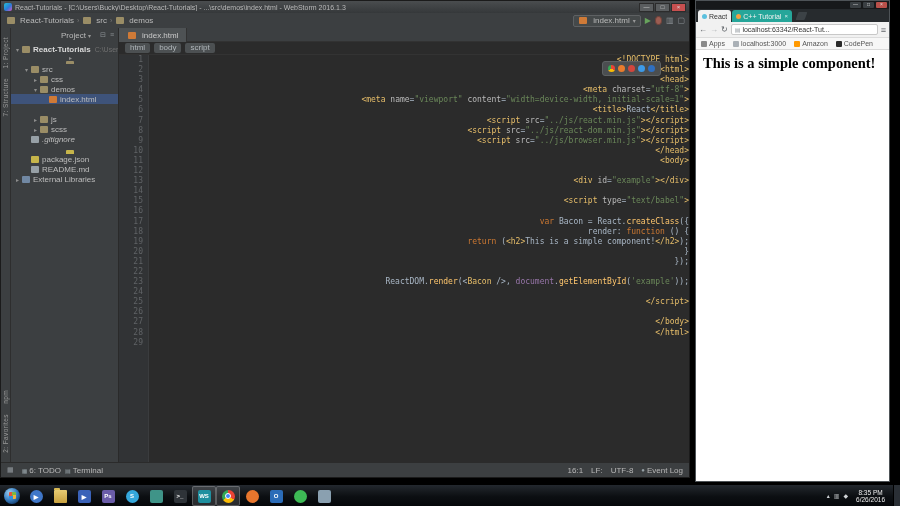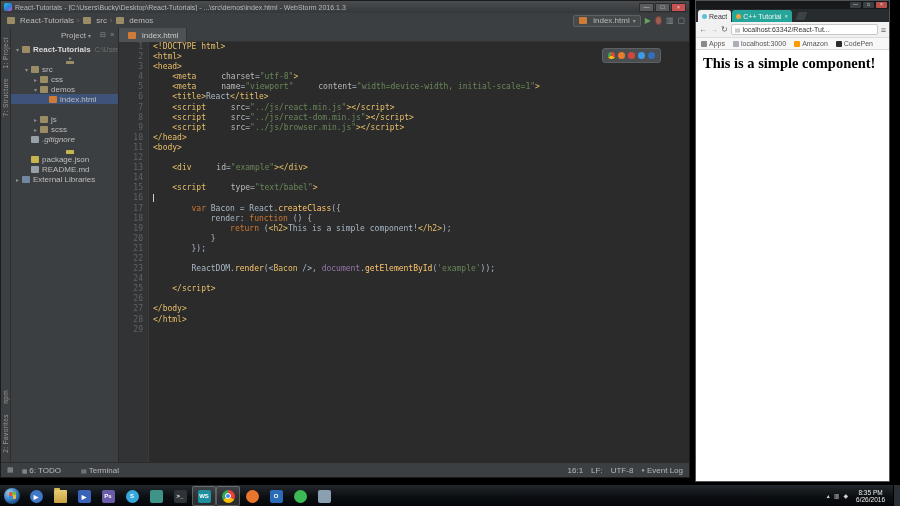--- a/index.html
+++ b/index.html
@@ -54,38 +54,38 @@
 
   #editor{flex:1;display:flex;flex-direction:column;background:#2b2b2b;min-width:0;}
   #etabs{height:14px;background:#3c3f41;border-bottom:1px solid #323232;display:flex;flex:none;}
   .etab{display:flex;align-items:center;gap:3px;height:14px;padding:0 8px;font-size:8px;color:#c9c9c9;border-right:1px solid #323232;}
   .etab.active{background:#4e5254;}
   #tagpath{height:13px;display:flex;gap:4px;align-items:center;background:#2b2b2b;padding:0 6px;border-bottom:1px solid #333;flex:none;}
   .tcrumb{background:#4c5052;color:#b0b6ba;font-size:8px;padding:1px 5px;border-radius:2px;line-height:8px;}
   #codewrap{flex:1;display:flex;position:relative;overflow:hidden;}
   #gutter{width:30px;background:#313335;border-right:1px solid #3a3c3e;text-align:right;padding-right:5px;color:#606366;font:8px/10.1px "DejaVu Sans Mono","Liberation Mono",monospace;flex:none;}
   .gnum{height:10.1px;}
-  #code{flex:1;padding-left:4px;font:8px/10.1px "DejaVu Sans Mono","Liberation Mono",monospace;color:#a9b7c6;white-space:pre;overflow:hidden;}
+  #code{flex:1;padding-left:4px;font:8px/10.1px "DejaVu Sans Mono","Liberation Mono",monospace;color:#a9b7c6;white-space:pre;overflow:hidden;text-align:right;}
   .cline{height:10.1px;}
   .tk-tag{color:#e8bf6a;}
-  .tk-attr{color:#bababa;padding-left:20px;}
+  .tk-attr{color:#bababa;}
   .tk-str{color:#6a8759;}
   .tk-kw{color:#cc7832;}
   .tk-fn{color:#ffc66d;}
   .tk-pl{color:#a9b7c6;}
   .tk-glob{color:#9876aa;}
   .caret{display:inline-block;width:1px;height:8px;background:#d0d0d0;vertical-align:middle;margin-right:-1px;}
   #bpopup{position:absolute;right:28px;top:6px;display:flex;gap:3px;background:#4b4e50;border:1px solid #5d6163;border-radius:3px;padding:3px 5px;}
   .bdot{width:7px;height:7px;border-radius:50%;}
   .bdot.chrome{background:conic-gradient(#ea4335 0 33%,#fbbc05 0 66%,#34a853 0 100%);}
 
   #ws-status{height:15px;background:#3c3f41;border-top:1px solid #2b2b2b;display:flex;align-items:center;font-size:8px;color:#b8b8b8;padding:0 6px;gap:8px;flex:none;}
   .st-switch{color:#8f959a;font-size:7px;}
   .st-switch::before{content:"▦";}
-  #st-left,#st-right{display:flex;gap:20px;align-items:center;}
+  #st-left,#st-right{display:flex;gap:4px;align-items:center;}
   #st-right{margin-left:auto;gap:8px;}
   .stitem{display:flex;align-items:center;gap:2px;}
   .stg{color:#95a0a5;font-size:6px;}
 
   
   #chrome{position:absolute;left:695px;top:0;width:195px;height:482px;background:#fff;border:1px solid #4e5357;display:flex;flex-direction:column;}
   #cr-topstrip{height:8px;background:#17191b;display:flex;justify-content:flex-end;align-items:center;padding:0 2px;gap:2px;flex:none;}
   .cbtn{width:11px;height:6px;font-size:5px;line-height:5px;color:#ddd;text-align:center;background:#3a3f43;border-radius:1px;}
   .cbtn.close{background:#b8504a;}
   #cr-tabs{height:13px;background:#272b2e;display:flex;align-items:flex-end;padding:0 2px;gap:1px;flex:none;}
@@ -272,20 +272,25 @@
           </div>
       </div>
 
       <div id="editor">
         <div id="etabs">
           <div class="etab active">
             <span class="fi html"></span>
             <span>index.html</span>
           </div>
         </div>
+        <div id="tagpath">
+            <span class="tcrumb">html</span>
+            <span class="tcrumb">body</span>
+            <span class="tcrumb">script</span>
+          </div>
         <div id="codewrap">
           <div id="gutter">
               <div class="gnum">1</div>
               <div class="gnum">2</div>
               <div class="gnum">3</div>
               <div class="gnum">4</div>
               <div class="gnum">5</div>
               <div class="gnum">6</div>
               <div class="gnum">7</div>
               <div class="gnum">8</div>

